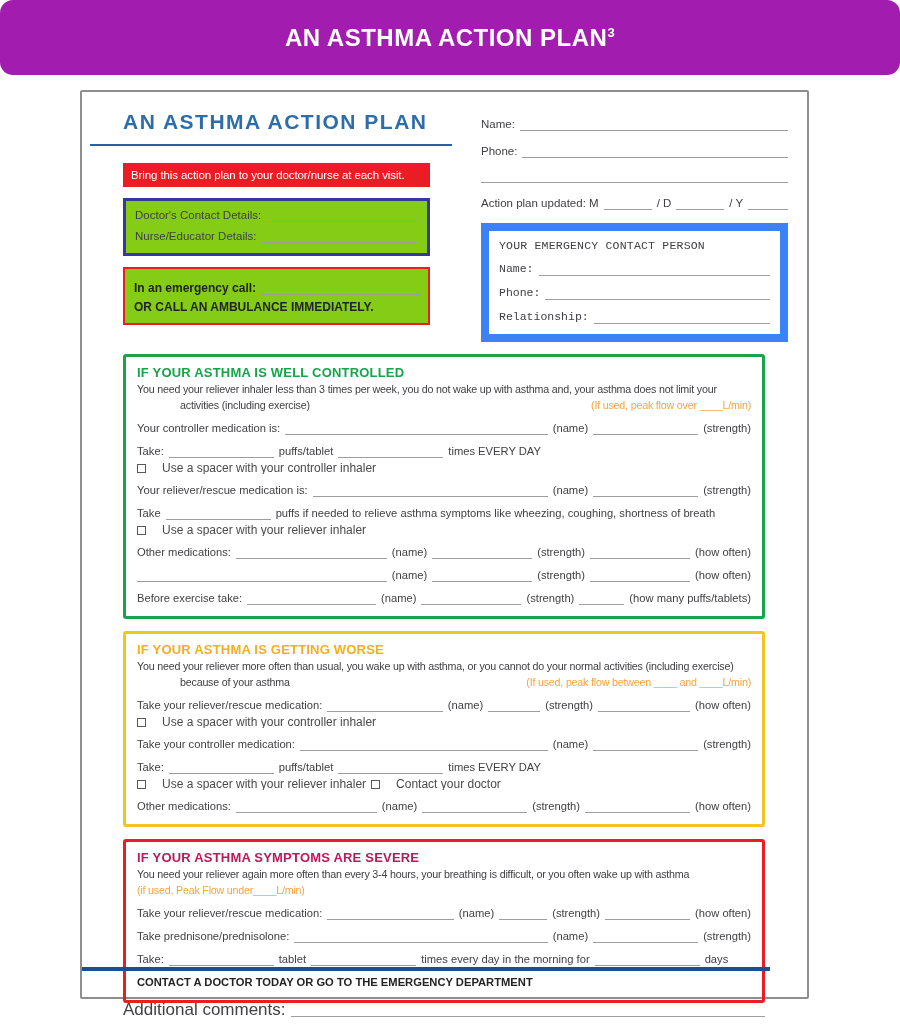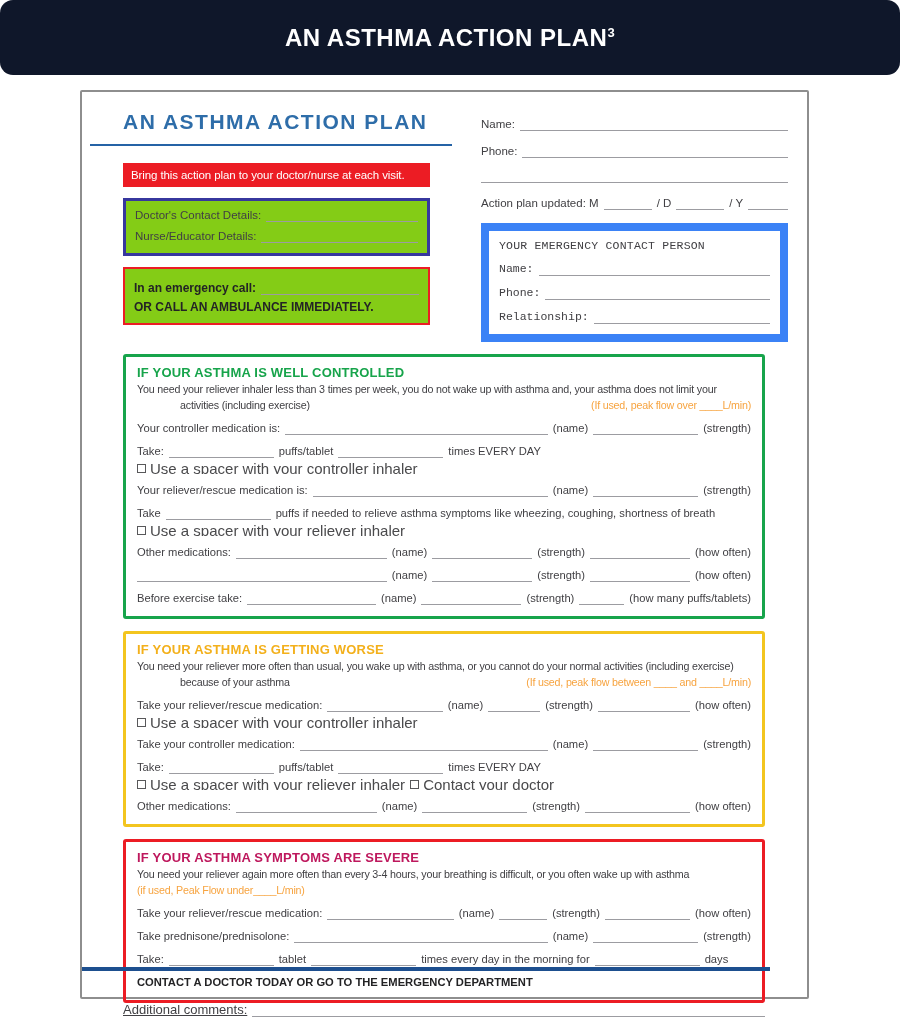--- a/index.html
+++ b/index.html
@@ -3,21 +3,21 @@
 <meta charset="utf-8">
 <style>
   html,body{margin:0;padding:0;}
   body{
     width:900px;height:1024px;background:#ffffff;
     font-family:"Liberation Sans","DejaVu Sans",sans-serif;
     color:#414044;position:relative;overflow:hidden;
   }
   
   .banner{
-    width:900px;height:75px;background:#0f172a;border-radius:13px;
+    width:900px;height:75px;background:#a21caf;border-radius:13px;
     display:flex;align-items:center;justify-content:center;box-sizing:border-box;
   }
   .banner .ttl{color:#ffffff;font-weight:bold;font-size:24px;letter-spacing:0.5px;}
   .banner sup{font-size:13px;vertical-align:super;}
   
   .page{
     position:relative;margin:15px 0 0 80px;width:729px;height:909px;
     border:2px solid #8E8E8E;border-radius:2px;background:#fff;
     box-sizing:border-box;padding:18px 42px 0 41px;
   }
@@ -48,36 +48,36 @@
   .patient .row:first-child{margin-top:0;}
   
   .row{display:flex;align-items:flex-end;column-gap:5px;white-space:nowrap;overflow:hidden;}
   .seg-t{line-height:14px;}
   .seg-bold{font-weight:bold;color:#232325;}
   .seg-orange{color:#F7A440;}
   .blank{border-bottom:1.4px solid #9C9CA1;height:11px;flex:0 0 auto;min-width:0;}
   .blank.fill{flex:1 1 40px;}
   .spring{flex:1 1 0;}
   .sp{flex:0 0 auto;}
-  .cb{display:flex;align-items:center;gap:4px;font-size:15px;color:#4a4a4c;line-height:11px;}
+  .cb{display:flex;align-items:center;gap:16px;font-size:12px;color:#4a4a4c;line-height:11px;}
   .cbbox{width:7px;height:7px;border:1px solid #58585a;display:inline-block;flex:0 0 auto;}
   
   .section{border:3px solid;border-radius:3px;margin-top:12px;padding:8px 11px 11px;}
   .section.green{border-color:#17A44B;}
   .section.yellow{border-color:#F3C51F;}
   .section.red{border-color:#EC1C24;}
   .sec-title{font-weight:bold;font-size:13px;letter-spacing:0.2px;line-height:15px;}
   .green .sec-title{color:#17A44B;}
   .yellow .sec-title{color:#F3B01B;}
   .red .sec-title{color:#be185d;}
   .descwrap .row{margin-top:2px;font-size:10.7px;letter-spacing:-0.2px;line-height:15px;}
   .rowswrap .row{margin-top:9px;font-size:11.2px;}
   .rowswrap .row:has(.cb){margin-top:5px;}
   
-  .footerwrap .row{font-size:13px;text-decoration:underline;}
+  .footerwrap .row{font-size:17px;}
 </style>
 </head>
 <body>
 
 <div class="banner">
   <div class="ttl"><span>AN ASTHMA ACTION PLAN</span><sup>3</sup></div>
 </div>
 
 <div class="page">
   <div class="heading-rule"></div>

